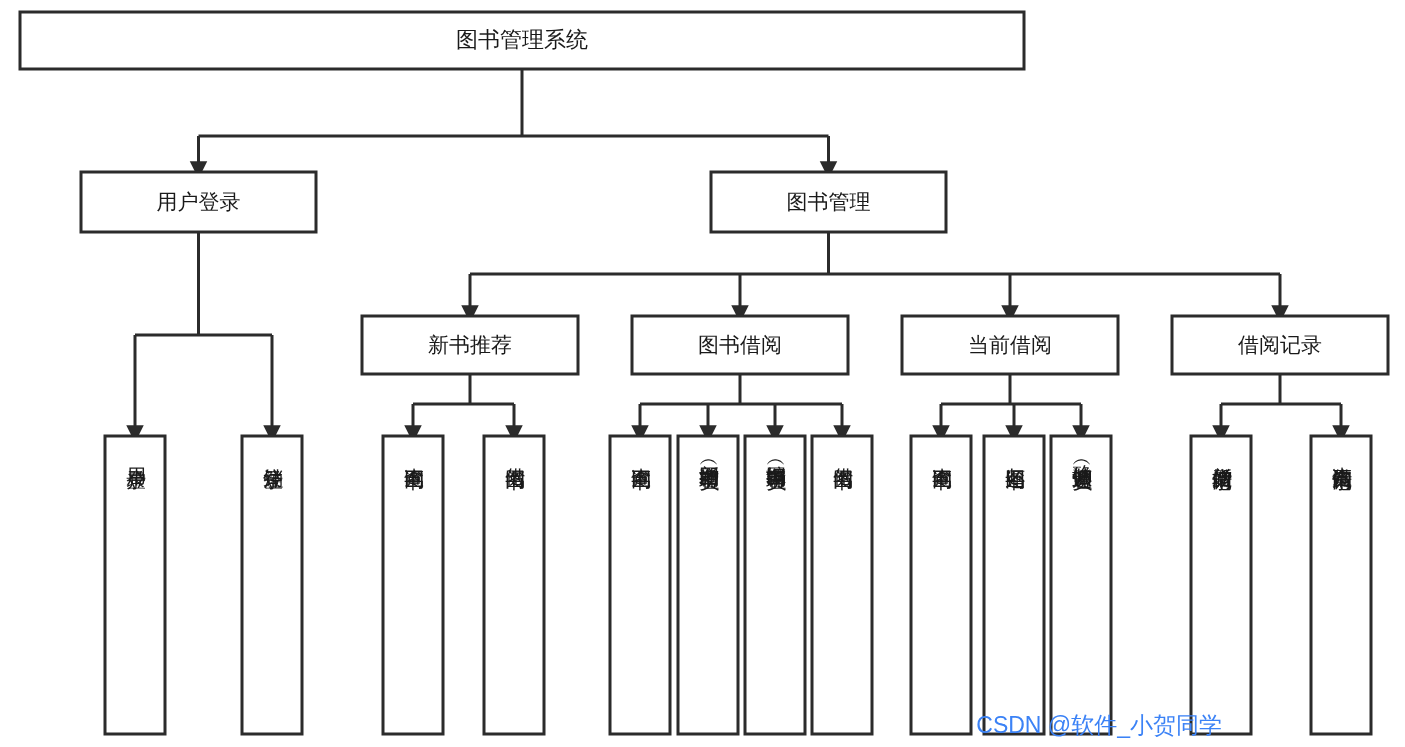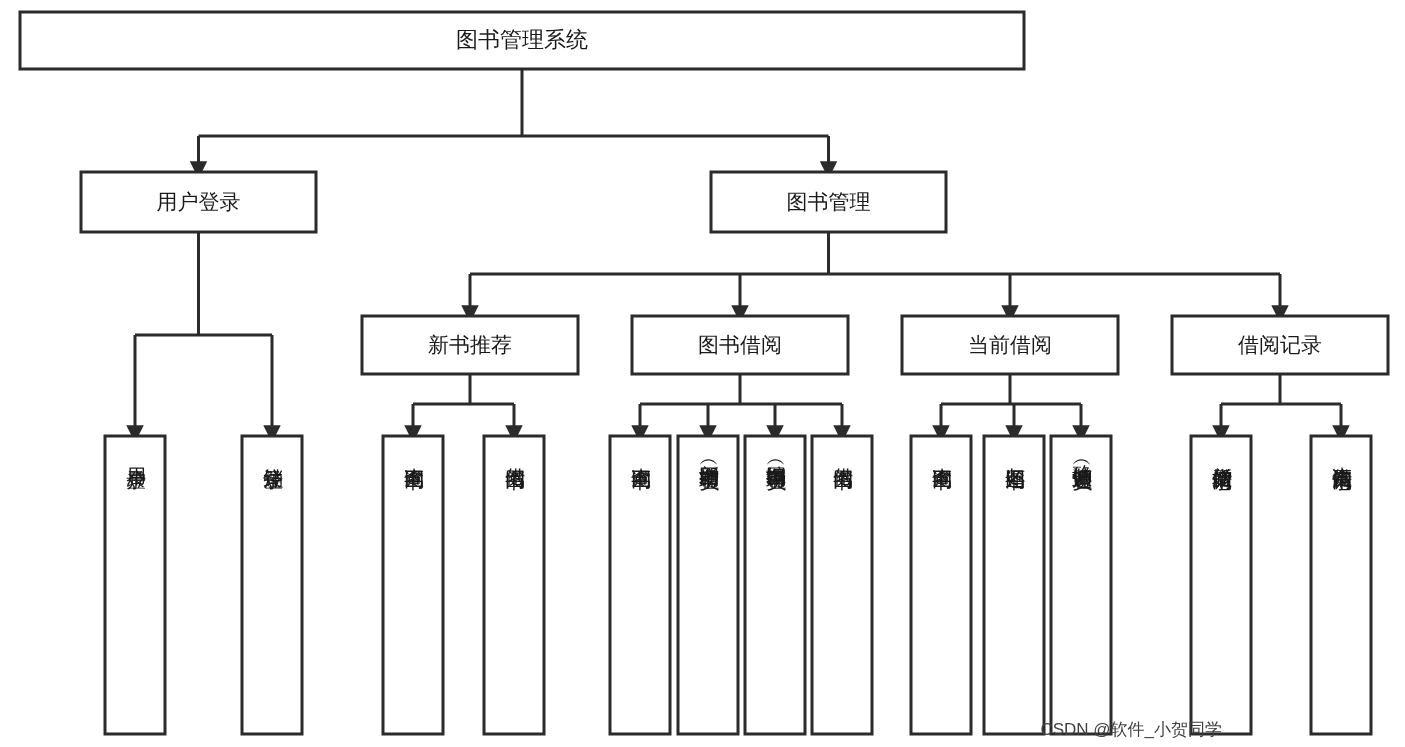--- a/index.html
+++ b/index.html
@@ -22,21 +22,21 @@
   .label-root{font-size:22px;}
   .label-v{
     font-size:20px;
     writing-mode:vertical-rl;
     text-orientation:upright;
     letter-spacing:1px;
   }
   #watermark{
     position:absolute;right:8px;bottom:6px;
     font-family:"Liberation Sans","DejaVu Sans",sans-serif;
-    font-size:17px;color:#404040;white-space:nowrap;
+    font-size:23px;color:#3b82f6;white-space:nowrap;
     pointer-events:none;user-select:none;
   }
 </style>
 </head>
 <body>
 
 <div id="stage">
 
   <svg id="diagram" viewBox="0 0 1405 747">
     <defs>

